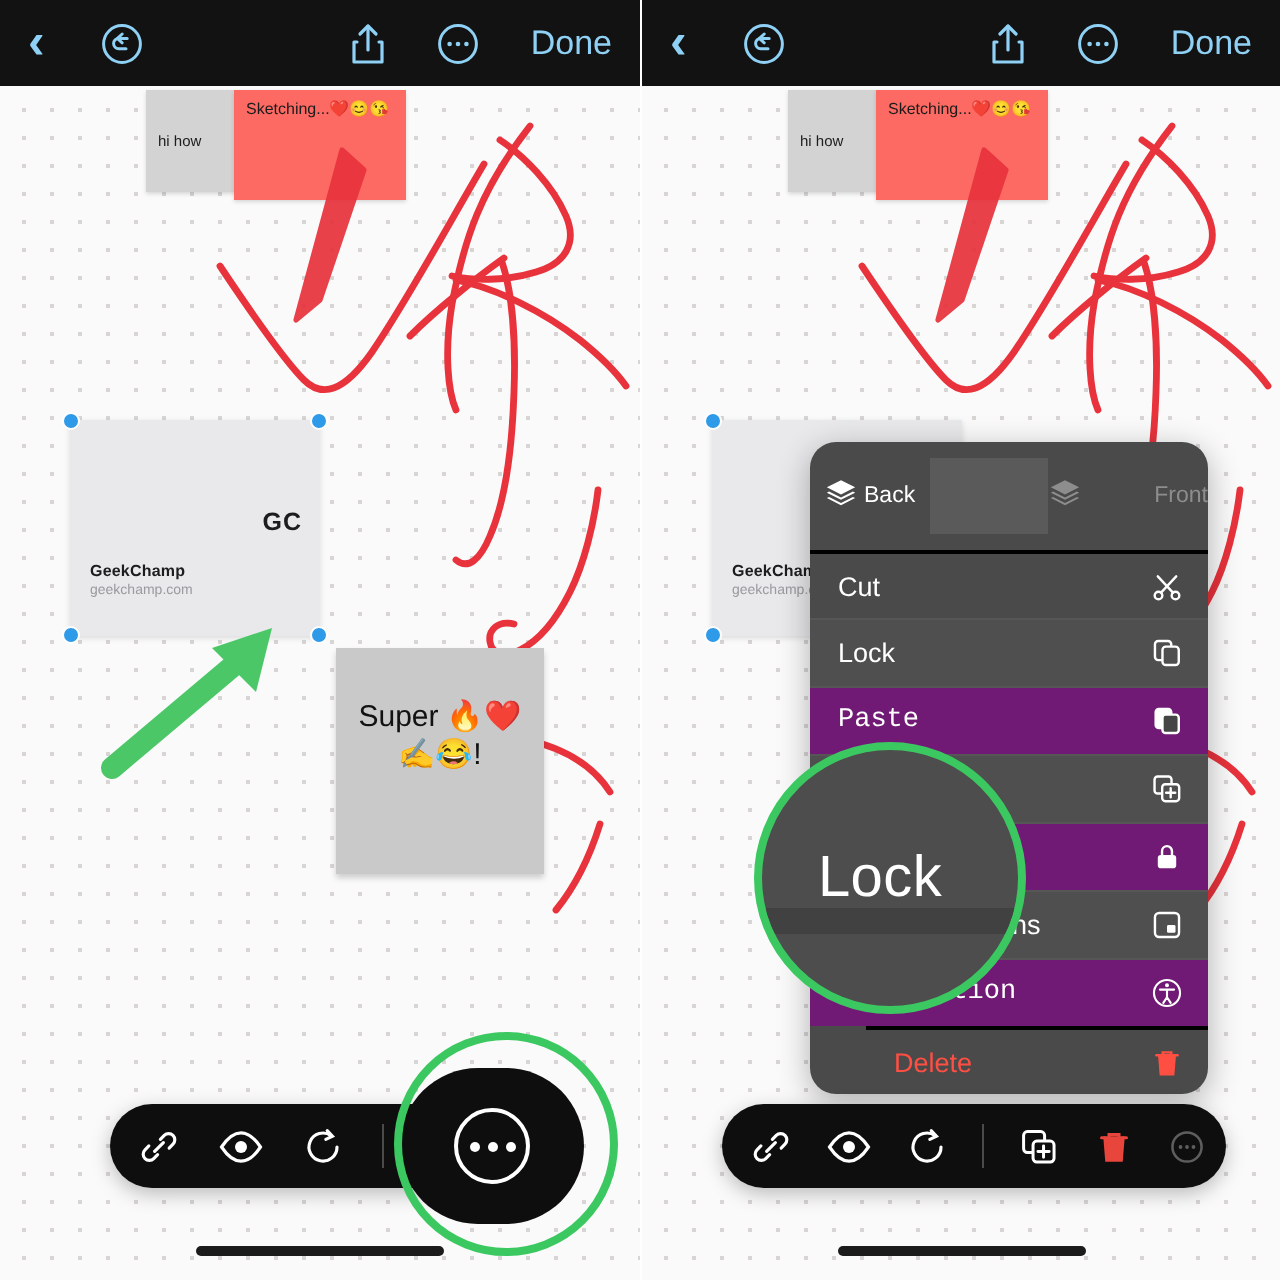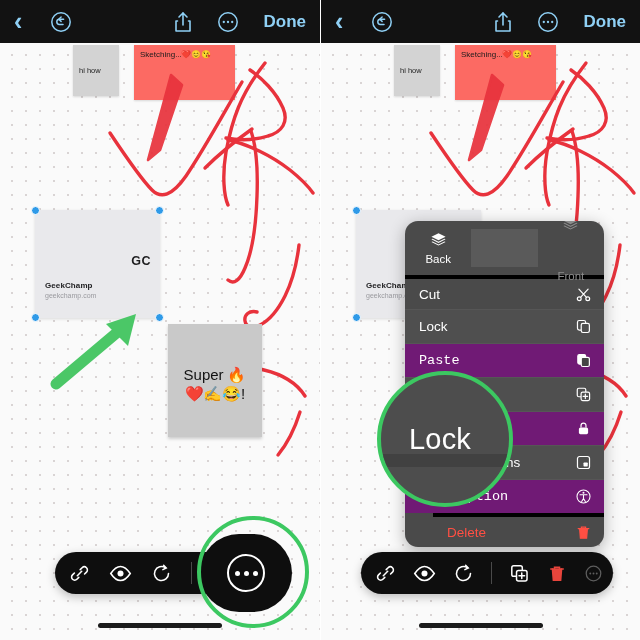--- a/index.html
+++ b/index.html
@@ -37,50 +37,50 @@
     padding: 0 14px;
     z-index: 40;
   }
   .topbar .spacer { flex: 1; }
   .tb-icon {
     color: #8fd0f5;
     display: flex; align-items: center; justify-content: center;
   }
   .tb-back { font-size: 25px; font-weight: 600; line-height: 1; margin-right: 28px; letter-spacing: -1px;}
   .tb-done {
-    color: #8fd0f5; font-size: 17px; font-weight: 700;
+    color: #8fd0f5; font-size: 17px; font-weight: 400;
     margin-left: 24px;
   }
   .tb-undo { margin-right: 4px; }
   .tb-share { margin-right: 22px; }
 
   
   .note {
     position: absolute;
     box-shadow: 0 1px 2px rgba(0,0,0,.14);
   }
   .note-gray-top {
     left: 73px; top: 45px; width: 46px; height: 51px;
     background: #d3d3d3;
     font-size: 7.5px; color: #1d1d1d;
     display: flex; align-items: center; padding-left: 6px;
     overflow: hidden; white-space: nowrap;
   }
   .note-red-top {
-    left: 134px; top: 45px; width: 101px; height: 55px;
+    left: 117px; top: 45px; width: 86px; height: 55px;
     background: #fc6a63;
     font-size: 8px; color: #1b1b1b;
     padding: 5px 6px 0 6px;
     overflow: hidden; white-space: nowrap;
   }
   .note-super {
-    left: 168px; top: 324px; width: 94px; height: 113px;
+    left: 168px; top: 324px; width: 104px; height: 113px;
     background: #c9c9c9;
     display: flex; align-items: flex-start; justify-content: center;
-    padding: 42px 10px 0 10px;
+    padding: 26px 10px 0 10px;
     text-align: center;
     font-size: 15px; color: #121212; line-height: 1.25;
     box-shadow: 0 2px 3px rgba(0,0,0,.18);
   }
 
   
   .card {
     position: absolute;
     left: 35px; top: 210px; width: 125px; height: 108px;
     background: #e9e9ec;
@@ -168,37 +168,37 @@
     background: #4a4a4a;
     border-radius: 13px;
     overflow: hidden;
     z-index: 25;
     box-shadow: 0 4px 16px rgba(0,0,0,.3);
     font-size: 13.5px;
   }
   .ctx-top { display: flex; height: 54px; }
   .ctx-top > div {
     flex: 1;
-    display: flex; flex-direction: column; align-items: center; justify-content: center;
+    display: flex; flex-direction: row; align-items: center; justify-content: center;
     gap: 3px;
     color: #ffffff;
     font-size: 11.5px;
   }
   .ctx-top .ctx-front { color: #8d8d8d; gap: 36px; }
   .ctx-divider-v { width: 1px; background: #5a5a5a; margin: 8px 0; }
   .ctx-row {
     height: 34px;
     display: flex; align-items: center; justify-content: space-between;
     padding: 0 12px 0 14px;
     color: #ffffff;
     border-top: 1px solid #565656;
   }
   .ctx-row.alt  { background: #4f4f4f; }
   .ctx-row.dark { background: #701a75; font-family: Liberation Mono, monospace; }
-  .ctx-row.sepgap { border-top: 4px solid #000000; }
+  .ctx-row.sepgap { border-top: 2px solid #000000; }
   .ctx-row.delete { color: #ff4f43; margin-left: 28px; }
   .ctx-row .ctx-ic { display: flex; align-items: center; color: #ffffff; }
   .ctx-row.delete .ctx-ic { color: #ff4f43; }
 
   
   .magnifier {
     position: absolute;
     left: 56px; top: 371px;
     width: 136px; height: 136px;
     border-radius: 50%;

